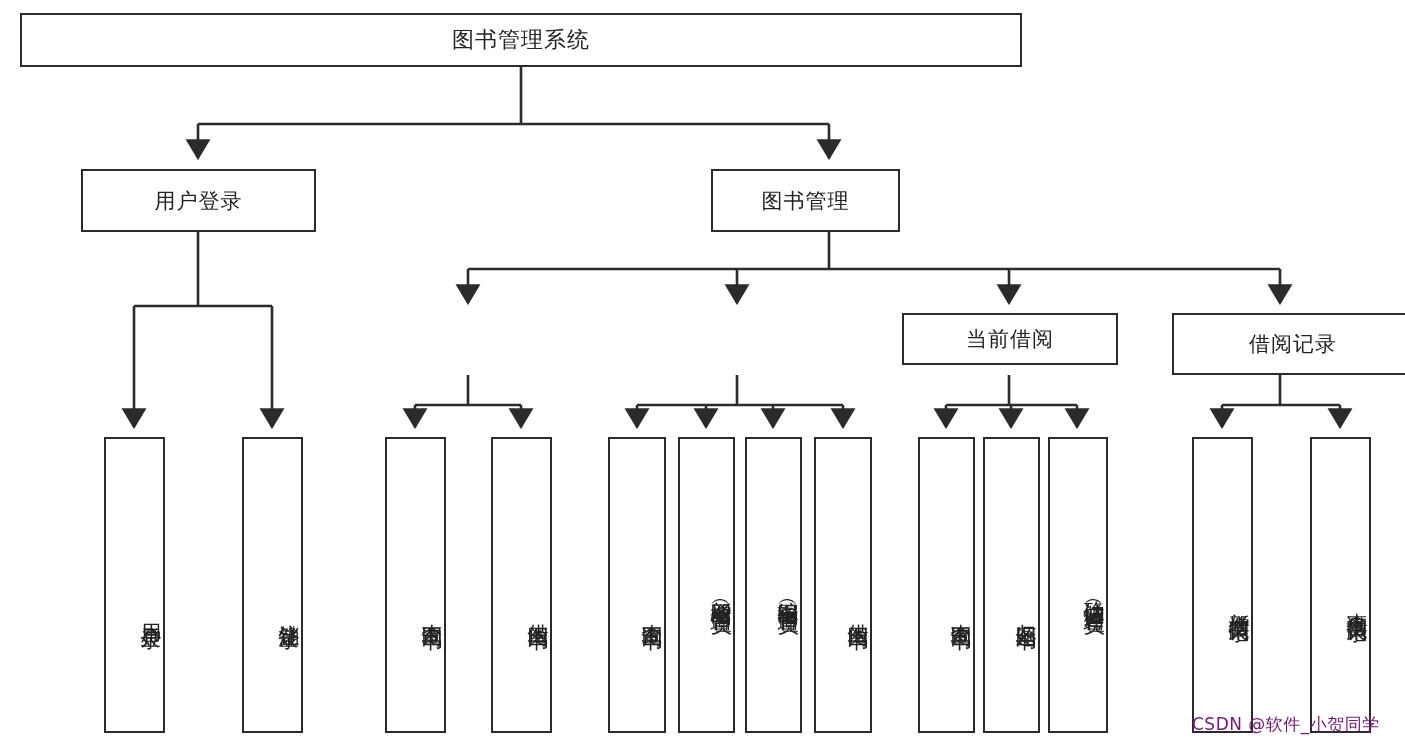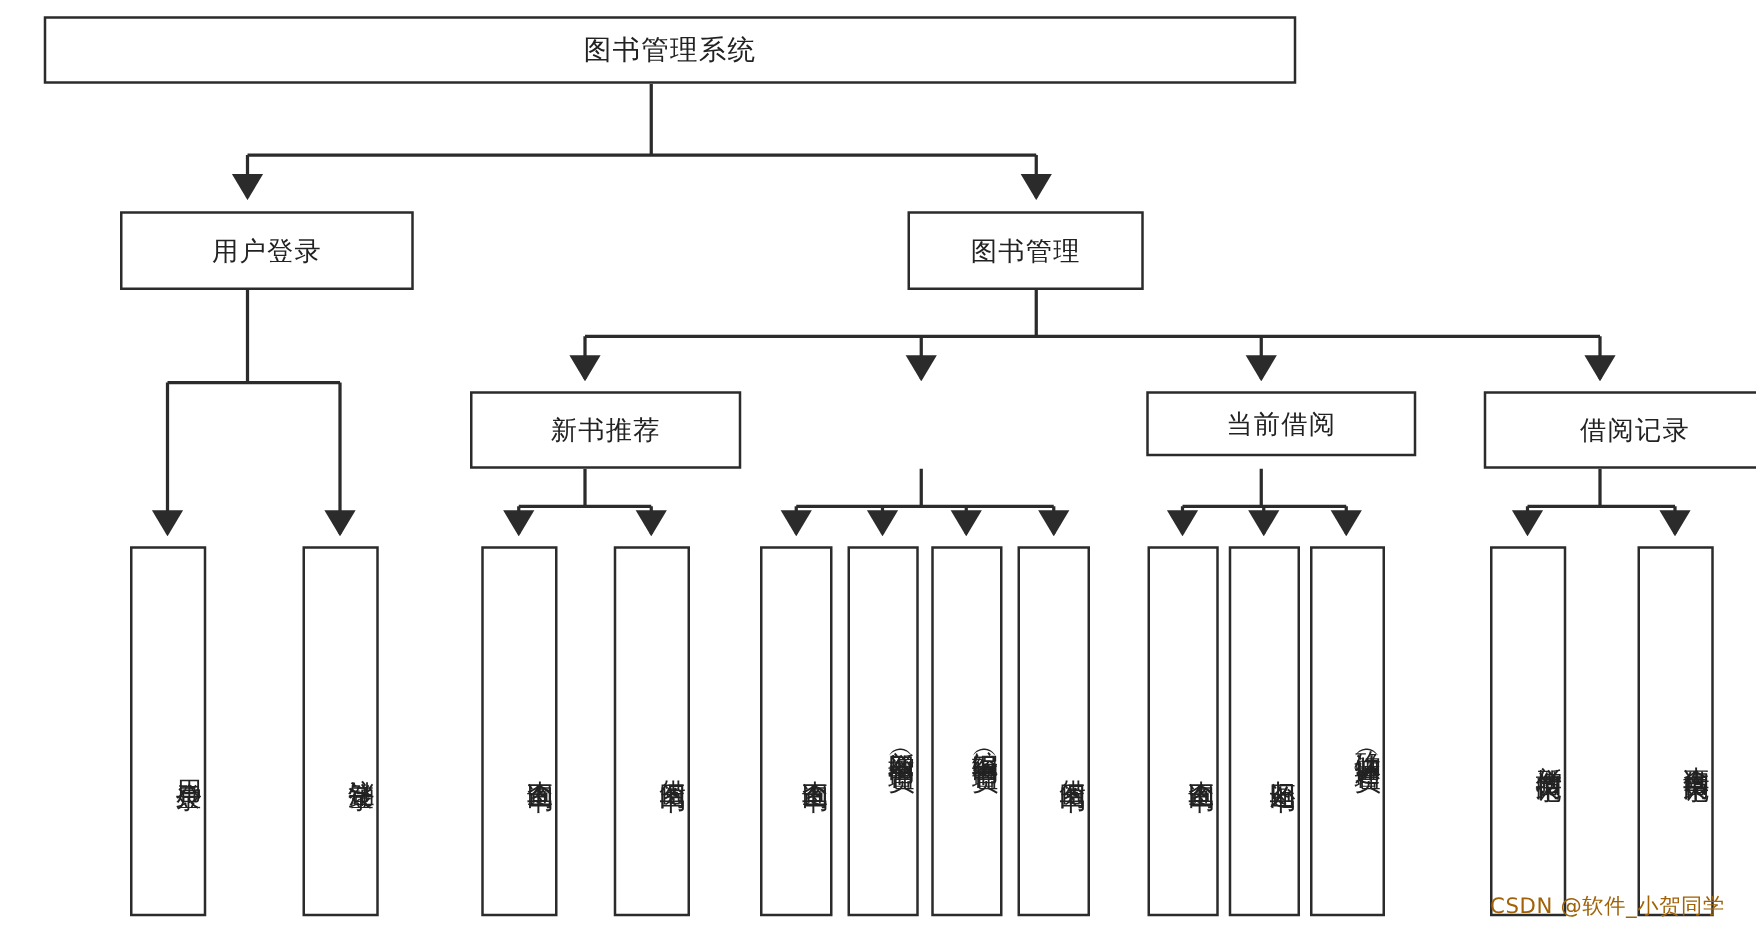--- a/index.html
+++ b/index.html
@@ -32,21 +32,20 @@
     display: flex;
     align-items: center;
     justify-content: center;
     color: #222222;
     z-index: 2;
   }
   .node-h {
     font-size: 21px;
     letter-spacing: 1px;
     white-space: nowrap;
-    margin-left: 15px;
   }
   .node-root {
     font-size: 22px;
   }
   .node-v {
     writing-mode: vertical-rl;
     text-orientation: upright;
     font-size: 21px;
     line-height: 1.18;
     letter-spacing: 2px;
@@ -62,21 +61,21 @@
     padding-top: 34px;
   }
   .node-v.pad-top-sm {
     padding-top: 16px;
   }
   .watermark {
     position: absolute;
     left: 1192px;
     top: 713px;
     font-size: 17px;
-    color: #a16207;
+    color: #701a75;
     white-space: nowrap;
     z-index: 3;
     letter-spacing: 0.5px;
   }
 </style>
 </head>
 <body>
 
 <div id="canvas">
 
@@ -134,23 +133,20 @@
     <span>图书管理系统</span>
   </div>
 
   <div class="node node-h" style="left:81px; top:169px; width:235px; height:63px;">
     <span>用户登录</span>
   </div>
   <div class="node node-h" style="left:711px; top:169px; width:189px; height:63px;">
     <span>图书管理</span>
   </div>
 
-  <div class="node node-h" style="left:361px; top:313px; width:217px; height:62px;">
-    <span>新书推荐</span>
-  </div>
   <div class="node node-h" style="left:902px; top:313px; width:216px; height:52px;">
     <span>当前借阅</span>
   </div>
   <div class="node node-h" style="left:1172px; top:313px; width:242px; height:62px;">
     <span>借阅记录</span>
   </div>
 
   <div class="node node-v pad-top-lg" style="left:104px; top:437px; width:61px; height:296px;">
     <span>用户登录</span>
   </div>

